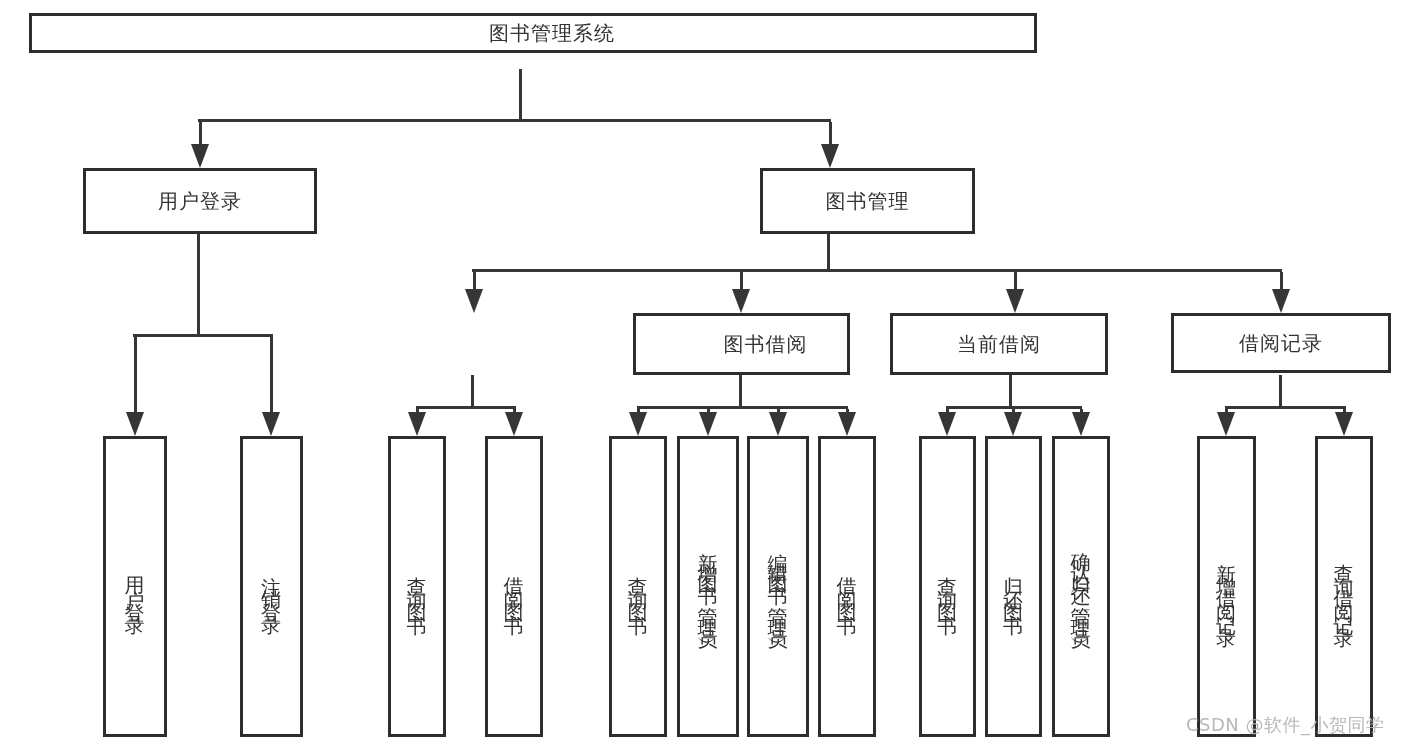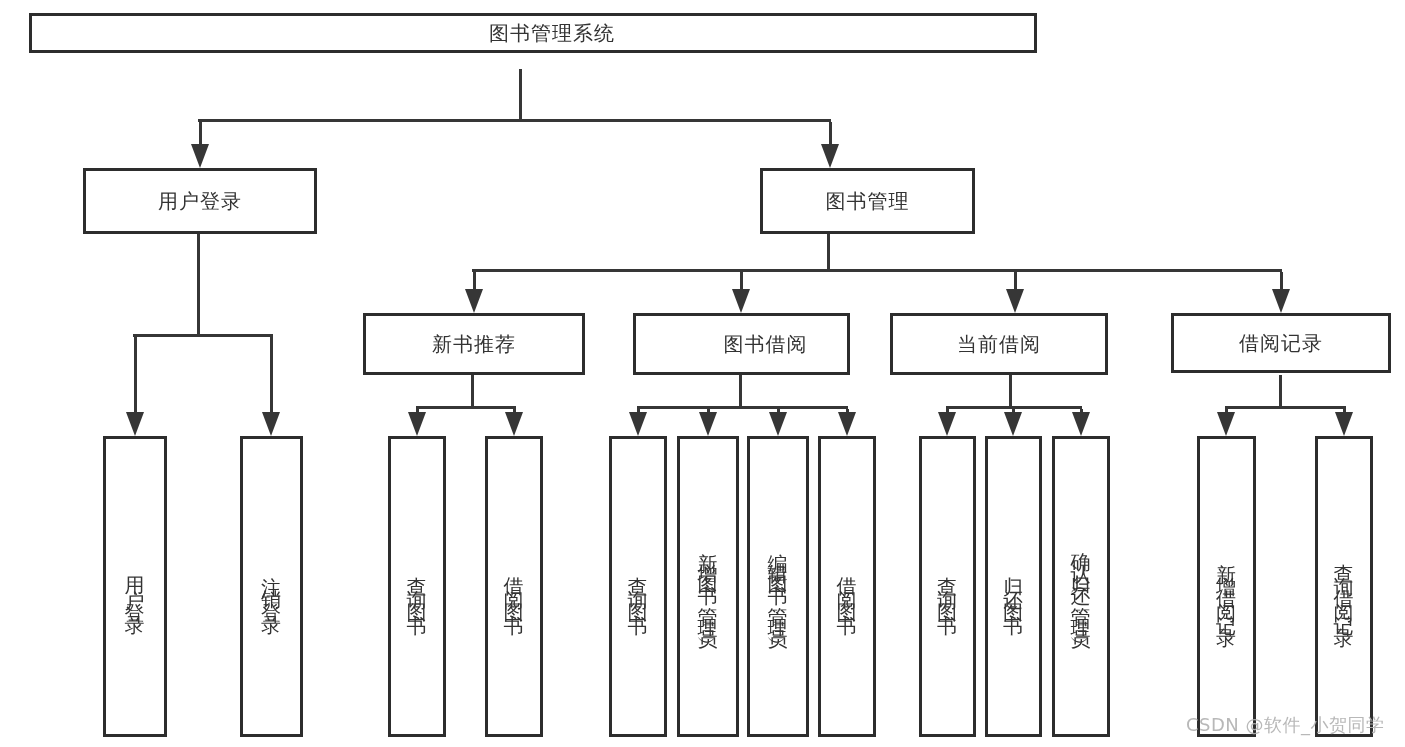--- a/index.html
+++ b/index.html
@@ -92,23 +92,20 @@
     <span>图书管理系统</span>
   </div>
 
   <div class="box" style="left:83px;top:168px;width:234px;height:66px;">
     <span>用户登录</span>
   </div>
   <div class="box" style="left:712px;top:168px;width:215px;height:66px;margin-left:48px;">
     <span>图书管理</span>
   </div>
 
-  <div class="box" style="left:363px;top:313px;width:222px;height:62px;">
-    <span>新书推荐</span>
-  </div>
   <div class="box" style="left:633px;top:313px;width:217px;height:62px;padding-left:48px;">
     <span>图书借阅</span>
   </div>
   <div class="box" style="left:890px;top:313px;width:218px;height:62px;">
     <span>当前借阅</span>
   </div>
   <div class="box" style="left:1171px;top:313px;width:220px;height:60px;">
     <span>借阅记录</span>
   </div>
 

